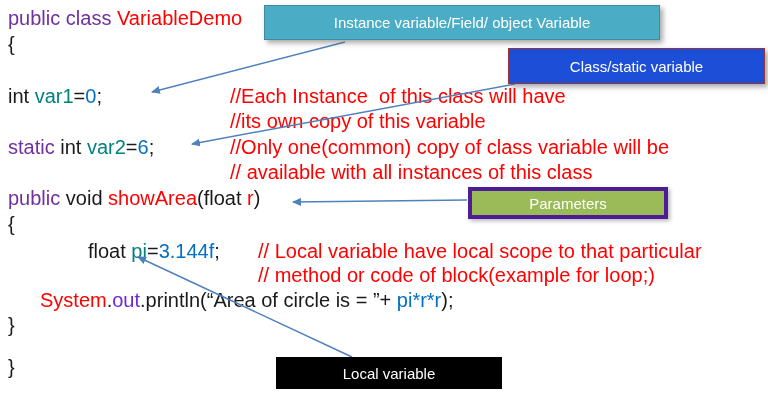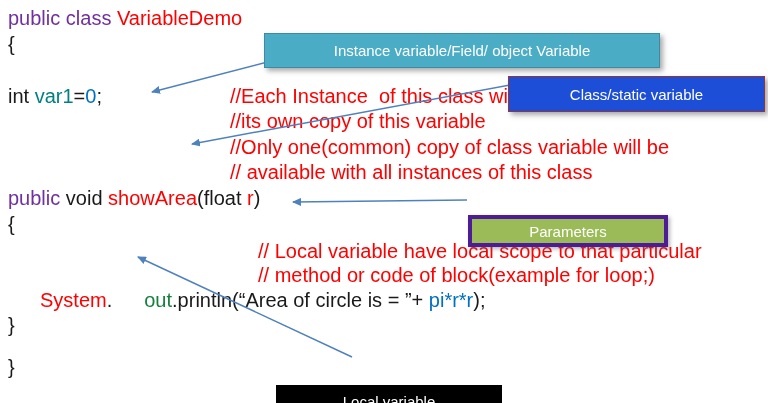--- a/index.html
+++ b/index.html
@@ -23,21 +23,20 @@
     pointer-events: none;
   }
   .callout {
     position: absolute;
     display: flex;
     align-items: center;
     justify-content: center;
     color: #ffffff;
     font-size: 15px;
     text-align: center;
-    margin-top: 28px;
   }
   .callout-instance {
     left: 264px; top: 5px; width: 396px; height: 35px;
     background: #4BACC6;
     border: 1px solid #3d8ba3;
     box-shadow: 3px 3px 5px rgba(100,100,100,0.55);
   }
   .callout-static {
     left: 508px; top: 48px; width: 257px; height: 36px;
     background: #1d4ed8;
@@ -58,27 +57,29 @@
 </style>
 </head>
 <body>
 
 <div class="code-layer">
     <div class="code-line" style="left: 8px; top: 8px;"><span style="color: rgb(112, 48, 160);">public </span><span style="color: rgb(112, 48, 160);">class </span><span style="color: rgb(255, 0, 0);">VariableDemo</span></div>
     <div class="code-line" style="left: 8px; top: 34px;"><span style="color: rgb(26, 26, 26);">{</span></div>
     <div class="code-line" style="left: 8px; top: 86px;"><span style="color: rgb(26, 26, 26);">int </span><span style="color: rgb(0, 128, 128);">var1</span><span style="color: rgb(26, 26, 26);">=</span><span style="color: rgb(0, 112, 192);">0</span><span style="color: rgb(26, 26, 26);">;</span></div>
     <div class="code-line" style="left: 230px; top: 86px;"><span style="color: rgb(255, 0, 0);">//Each Instance  of this class will have</span></div>
     <div class="code-line" style="left: 230px; top: 111px;"><span style="color: rgb(255, 0, 0);">//its own copy of this variable</span></div>
+    <div class="code-line" style="left: 8px; top: 137px;"><span style="color: rgb(112, 48, 160);">static </span><span style="color: rgb(26, 26, 26);">int </span><span style="color: rgb(0, 128, 128);">var2</span><span style="color: rgb(26, 26, 26);">=</span><span style="color: rgb(0, 112, 192);">6</span><span style="color: rgb(26, 26, 26);">;</span></div>
     <div class="code-line" style="left: 230px; top: 162px;"><span style="color: rgb(255, 0, 0);">// available with all instances of this class</span></div>
     <div class="code-line" style="left: 230px; top: 137px;"><span style="color: rgb(255, 0, 0);">//Only one(common) copy of class variable will be</span></div>
     <div class="code-line" style="left: 8px; top: 188px;"><span style="color: rgb(112, 48, 160);">public </span><span style="color: rgb(26, 26, 26);">void </span><span style="color: rgb(255, 0, 0);">showArea</span><span style="color: rgb(26, 26, 26);">(float </span><span style="color: rgb(255, 0, 0);">r</span><span style="color: rgb(26, 26, 26);">)</span></div>
     <div class="code-line" style="left: 8px; top: 214px;"><span style="color: rgb(26, 26, 26);">{</span></div>
+    <div class="code-line" style="left: 88px; top: 241px;"><span style="color: rgb(26, 26, 26);">float </span><span style="color: rgb(0, 128, 128);">pi</span><span style="color: rgb(26, 26, 26);">=</span><span style="color: rgb(0, 112, 192);">3.144f</span><span style="color: rgb(26, 26, 26);">;</span></div>
     <div class="code-line" style="left: 258px; top: 241px;"><span style="color: rgb(255, 0, 0);">// Local variable have local scope to that particular</span></div>
     <div class="code-line" style="left: 258px; top: 265px;"><span style="color: rgb(255, 0, 0);">// method or code of block(example for loop;)</span></div>
-    <div class="code-line" style="left: 40px; top: 290px;"><span style="color: rgb(255, 0, 0);">System</span><span style="color: rgb(26, 26, 26);">.</span><span style="color: #15803d; margin-left: 32px;">out</span><span style="color: rgb(26, 26, 26);">.println(“Area of circle is = ”+ </span><span style="color: rgb(0, 112, 192); text-align: right;">pi*r*r</span><span style="color: rgb(26, 26, 26);">);</span></div>
+    <div class="code-line" style="left: 40px; top: 290px;"><span style="color: rgb(255, 0, 0);">System</span><span style="color: rgb(26, 26, 26);">.</span><span style="color: #6d28d9;">out</span><span style="color: rgb(26, 26, 26);">.println(“Area of circle is = ”+ </span><span style="color: rgb(0, 112, 192); text-align: right;">pi*r*r</span><span style="color: rgb(26, 26, 26);">);</span></div>
     <div class="code-line" style="left: 8px; top: 315px;"><span style="color: rgb(26, 26, 26);">}</span></div>
     <div class="code-line" style="left: 8px; top: 357px;"><span style="color: rgb(26, 26, 26);">}</span></div>
   </div>
 
 <svg class="arrows" width="768" height="403" viewBox="0 0 768 403">
   <defs>
     <marker id="ah" markerWidth="10" markerHeight="8" refX="8" refY="4" orient="auto" markerUnits="userSpaceOnUse">
       <path d="M0,0 L9,4 L0,8 z" fill="#4F81BD"></path>
     </marker>
   </defs>

